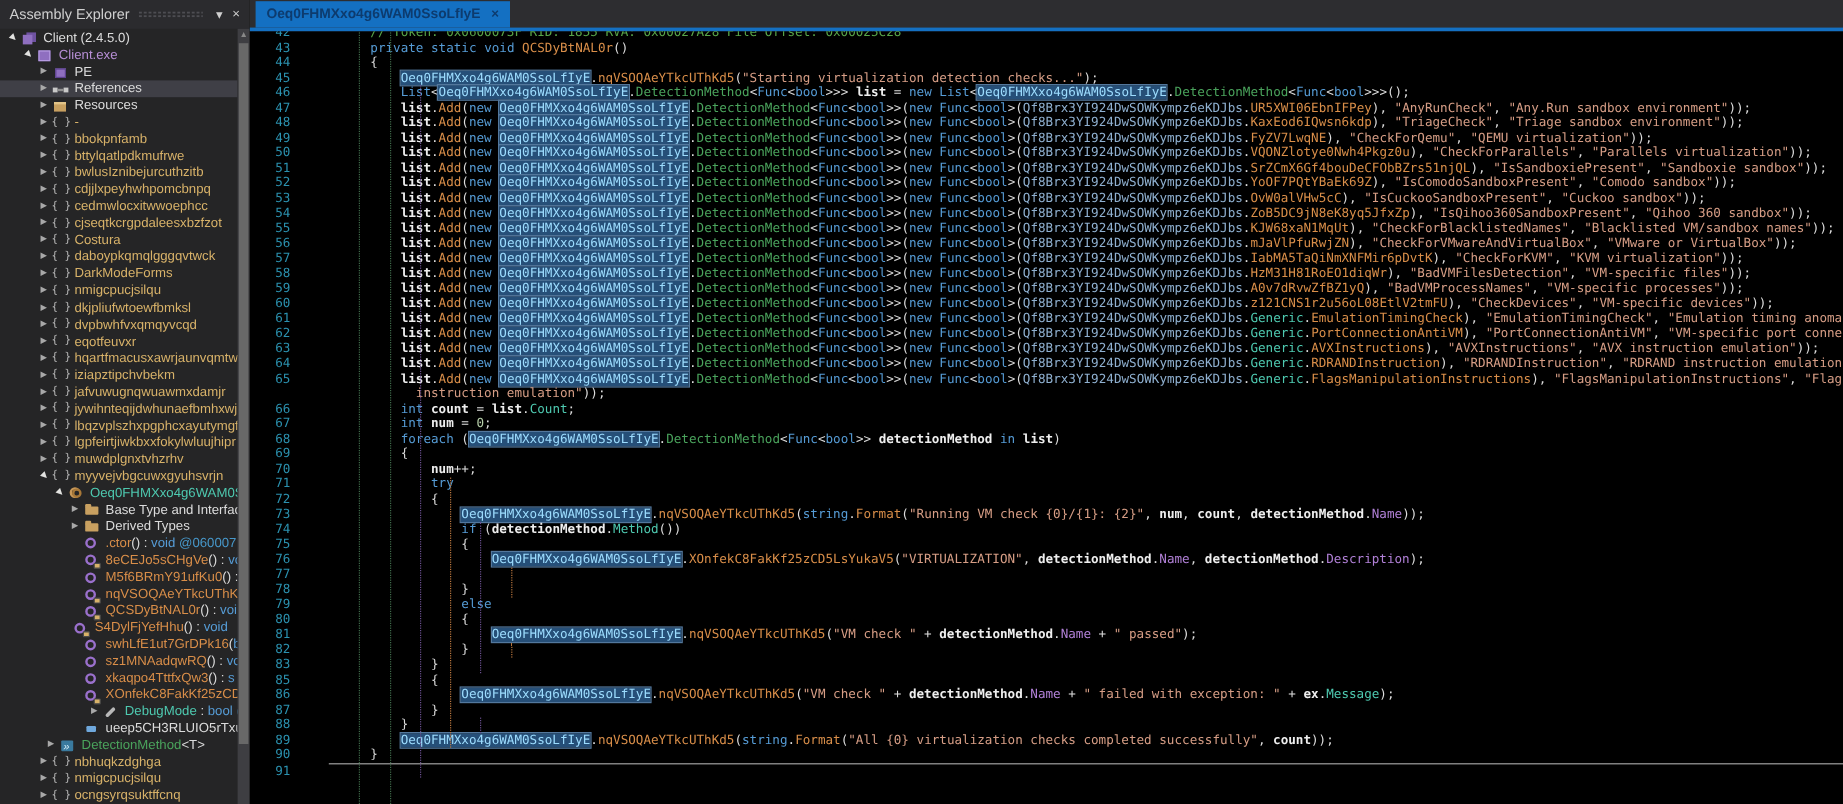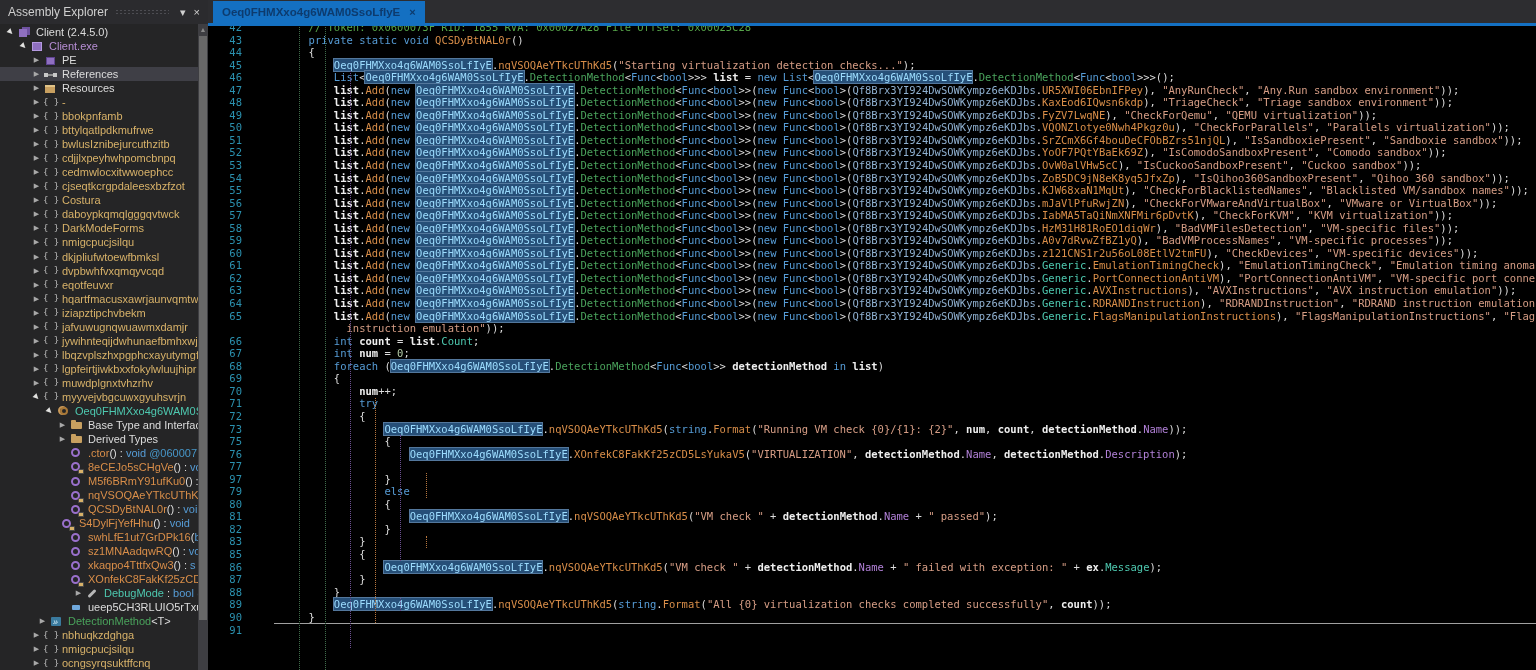--- a/index.html
+++ b/index.html
@@ -417,24 +417,25 @@
           <div class="cl"><span class="num">65</span><span class="ct"><span class="tw">            </span><span class="tl">list</span><span class="tw">.</span><span class="tm">Add</span><span class="tw">(</span><span class="tk">new</span><span class="tw"> </span><span class="th">Oeq0FHMXxo4g6WAM0SsoLfIyE</span><span class="tw">.</span><span class="ty">DetectionMethod</span><span class="tw">&lt;</span><span class="tk">Func</span><span class="tw">&lt;</span><span class="tk">bool</span><span class="tw">&gt;&gt;(</span><span class="tk">new</span><span class="tw"> </span><span class="tk">Func</span><span class="tw">&lt;</span><span class="tk">bool</span><span class="tw">&gt;(</span><span class="tb">Qf8Brx3YI924DwSOWKympz6eKDJbs</span><span class="tw">.</span><span class="tt">Generic</span><span class="tw">.</span><span class="tm">FlagsManipulationInstructions</span><span class="tw">), </span><span class="ts">"FlagsManipulationInstructions"</span><span class="tw">, </span><span class="ts">"Flag manipulation</span></span></div>
           <div class="cl"><span class="num"></span><span class="ct"><span class="tw">              </span><span class="ts">instruction emulation"</span><span class="tw">));</span></span></div>
           <div class="cl"><span class="num">66</span><span class="ct"><span class="tw">            </span><span class="tk">int</span><span class="tw"> </span><span class="tl">count</span><span class="tw"> = </span><span class="tl">list</span><span class="tw">.</span><span class="tt">Count</span><span class="tw">;</span></span></div>
           <div class="cl"><span class="num">67</span><span class="ct"><span class="tw">            </span><span class="tk">int</span><span class="tw"> </span><span class="tl">num</span><span class="tw"> = </span><span class="tn">0</span><span class="tw">;</span></span></div>
           <div class="cl"><span class="num">68</span><span class="ct"><span class="tw">            </span><span class="tk">foreach</span><span class="tw"> (</span><span class="th">Oeq0FHMXxo4g6WAM0SsoLfIyE</span><span class="tw">.</span><span class="ty">DetectionMethod</span><span class="tw">&lt;</span><span class="tk">Func</span><span class="tw">&lt;</span><span class="tk">bool</span><span class="tw">&gt;&gt; </span><span class="tl">detectionMethod</span><span class="tw"> </span><span class="tk">in</span><span class="tw"> </span><span class="tl">list</span><span class="tw">)</span></span></div>
           <div class="cl"><span class="num">69</span><span class="ct"><span class="tw">            </span><span class="tw">{</span></span></div>
           <div class="cl"><span class="num">70</span><span class="ct"><span class="tw">                </span><span class="tl">num</span><span class="tw">++;</span></span></div>
           <div class="cl"><span class="num">71</span><span class="ct"><span class="tw">                </span><span class="tk">try</span></span></div>
           <div class="cl"><span class="num">72</span><span class="ct"><span class="tw">                </span><span class="tw">{</span></span></div>
           <div class="cl"><span class="num">73</span><span class="ct"><span class="tw">                    </span><span class="th">Oeq0FHMXxo4g6WAM0SsoLfIyE</span><span class="tw">.</span><span class="tm">nqVSOQAeYTkcUThKd5</span><span class="tw">(</span><span class="tk">string</span><span class="tw">.</span><span class="tm">Format</span><span class="tw">(</span><span class="ts">"Running VM check {0}/{1}: {2}"</span><span class="tw">, </span><span class="tl">num</span><span class="tw">, </span><span class="tl">count</span><span class="tw">, </span><span class="tl">detectionMethod</span><span class="tw">.</span><span class="tf">Name</span><span class="tw">));</span></span></div>
+          <div class="cl"><span class="num">74</span><span class="ct"><span class="tw">                    </span><span class="tk">if</span><span class="tw"> (</span><span class="tl">detectionMethod</span><span class="tw">.</span><span class="tt">Method</span><span class="tw">())</span></span></div>
           <div class="cl"><span class="num">75</span><span class="ct"><span class="tw">                    </span><span class="tw">{</span></span></div>
           <div class="cl"><span class="num">76</span><span class="ct"><span class="tw">                        </span><span class="th">Oeq0FHMXxo4g6WAM0SsoLfIyE</span><span class="tw">.</span><span class="tm">XOnfekC8FakKf25zCD5LsYukaV5</span><span class="tw">(</span><span class="ts">"VIRTUALIZATION"</span><span class="tw">, </span><span class="tl">detectionMethod</span><span class="tw">.</span><span class="tf">Name</span><span class="tw">, </span><span class="tl">detectionMethod</span><span class="tw">.</span><span class="tf">Description</span><span class="tw">);</span></span></div>
           <div class="cl"><span class="num">77</span></div>
-          <div class="cl"><span class="num">97</span><span class="ct"><span class="tw">                    </span><span class="tw">}</span></span></div>
+          <div class="cl"><span class="num">78</span><span class="ct"><span class="tw">                    </span><span class="tw">}</span></span></div>
           <div class="cl"><span class="num">79</span><span class="ct"><span class="tw">                    </span><span class="tk">else</span></span></div>
           <div class="cl"><span class="num">80</span><span class="ct"><span class="tw">                    </span><span class="tw">{</span></span></div>
           <div class="cl"><span class="num">81</span><span class="ct"><span class="tw">                        </span><span class="th">Oeq0FHMXxo4g6WAM0SsoLfIyE</span><span class="tw">.</span><span class="tm">nqVSOQAeYTkcUThKd5</span><span class="tw">(</span><span class="ts">"VM check "</span><span class="tw"> + </span><span class="tl">detectionMethod</span><span class="tw">.</span><span class="tf">Name</span><span class="tw"> + </span><span class="ts">" passed"</span><span class="tw">);</span></span></div>
           <div class="cl"><span class="num">82</span><span class="ct"><span class="tw">                    </span><span class="tw">}</span></span></div>
           <div class="cl"><span class="num">83</span><span class="ct"><span class="tw">                </span><span class="tw">}</span></span></div>
           <div class="cl"><span class="num">85</span><span class="ct"><span class="tw">                </span><span class="tw">{</span></span></div>
           <div class="cl"><span class="num">86</span><span class="ct"><span class="tw">                    </span><span class="th">Oeq0FHMXxo4g6WAM0SsoLfIyE</span><span class="tw">.</span><span class="tm">nqVSOQAeYTkcUThKd5</span><span class="tw">(</span><span class="ts">"VM check "</span><span class="tw"> + </span><span class="tl">detectionMethod</span><span class="tw">.</span><span class="tf">Name</span><span class="tw"> + </span><span class="ts">" failed with exception: "</span><span class="tw"> + </span><span class="tl">ex</span><span class="tw">.</span><span class="tt">Message</span><span class="tw">);</span></span></div>
           <div class="cl"><span class="num">87</span><span class="ct"><span class="tw">                </span><span class="tw">}</span></span></div>
           <div class="cl"><span class="num">88</span><span class="ct"><span class="tw">            </span><span class="tw">}</span></span></div>
           <div class="cl"><span class="num">89</span><span class="ct"><span class="tw">            </span><span class="th">Oeq0FHMXxo4g6WAM0SsoLfIyE</span><span class="tw">.</span><span class="tm">nqVSOQAeYTkcUThKd5</span><span class="tw">(</span><span class="tk">string</span><span class="tw">.</span><span class="tm">Format</span><span class="tw">(</span><span class="ts">"All {0} virtualization checks completed successfully"</span><span class="tw">, </span><span class="tl">count</span><span class="tw">));</span></span></div>

